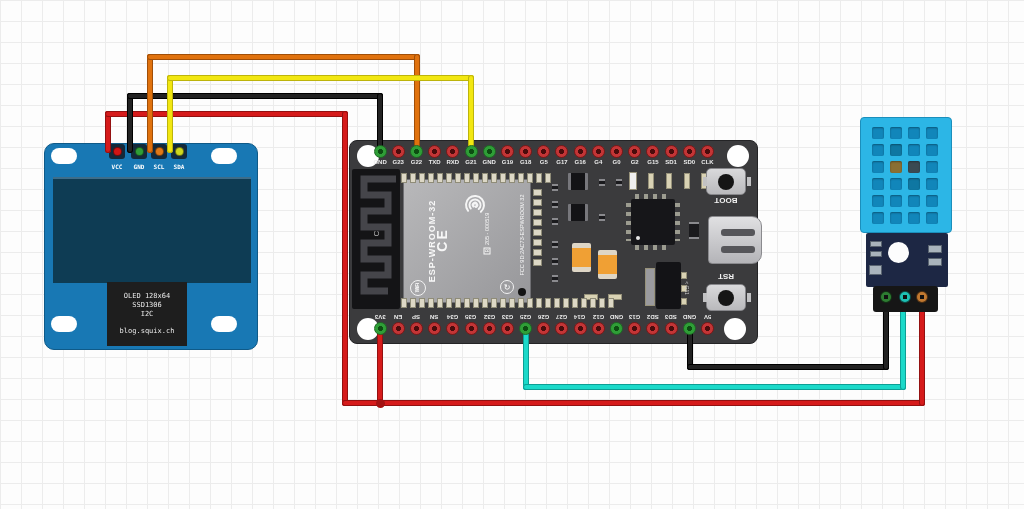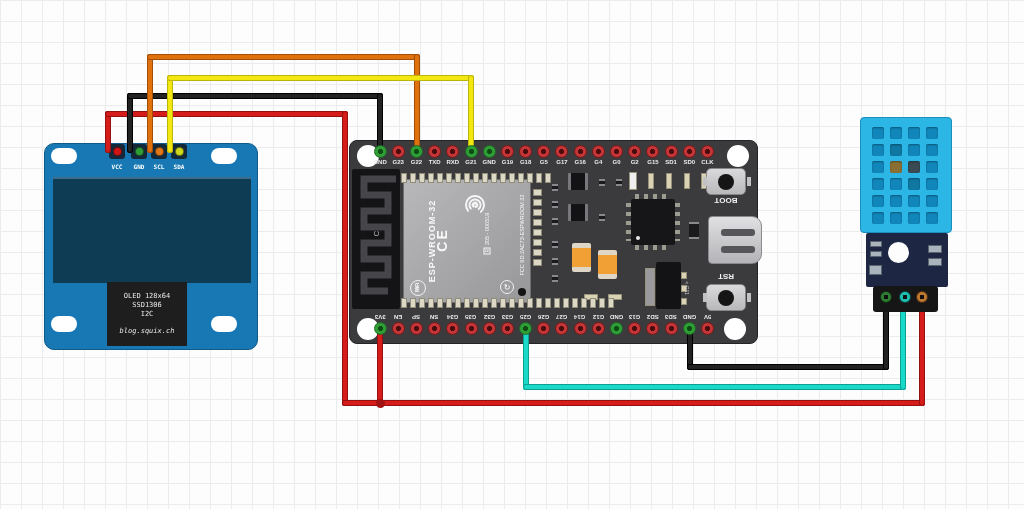--- a/index.html
+++ b/index.html
@@ -12,21 +12,21 @@
   .abs{position:absolute;}
   
   .wire{position:absolute;border-radius:3px;z-index:5;}
   .dot{position:absolute;border-radius:50%;z-index:5;}
   
   .oled-board{left:44px;top:143px;width:214px;height:207px;background:#1878b4;border-radius:10px;border:1px solid #0f5a88;box-sizing:border-box;}
   .oval{position:absolute;width:26px;height:16px;background:#fff;border-radius:8px;}
   .oled-screen{position:absolute;left:8px;top:33px;width:198px;height:106px;background:#0e3c54;border-top:2px solid #3d6d8a;box-sizing:border-box;}
   .oled-info{position:absolute;left:62px;top:138px;width:80px;height:64px;background:#1e1e1e;color:#e9e9e9;
     font-family:"DejaVu Sans Mono",monospace;font-size:7px;line-height:9px;text-align:center;padding-top:10px;box-sizing:border-box;}
-  .oled-brand{margin-top:8px;font-style:italic;}
+  .oled-brand{margin-top:8px;}
   .oledpad{position:absolute;top:0;width:16px;height:15px;background:#13293a;border-radius:3px;z-index:2;}
   .oledcirc{position:absolute;top:3px;width:9px;height:9px;border-radius:50%;z-index:6;border:1px solid rgba(0,0,0,.45);box-sizing:border-box;}
   .oledlab{position:absolute;top:19px;width:24px;text-align:center;color:#fff;font-size:6px;font-weight:bold;font-family:"DejaVu Sans Mono",monospace;z-index:2;}
   
   .esp-board{left:349px;top:140px;width:409px;height:204px;background:#3b3b3d;border-radius:8px;border:1px solid #242426;box-sizing:border-box;}
   .mhole{position:absolute;width:22px;height:22px;background:#fff;border-radius:50%;}
   .antenna{position:absolute;left:2px;top:28px;width:48px;height:140px;background:#141416;border-radius:2px;}
   .silk-c{position:absolute;left:24px;top:88px;color:#cfcfcf;font-size:8px;transform:rotate(-90deg);opacity:.85;}
   .module{position:absolute;left:53px;top:38px;width:128px;height:124px;background:linear-gradient(135deg,#b8b8ba,#97979a);border:1px solid #6f6f73;border-radius:3px;box-sizing:border-box;}
   .vtext{position:absolute;transform:rotate(-90deg);transform-origin:center;white-space:nowrap;color:#f7f7f7;}

